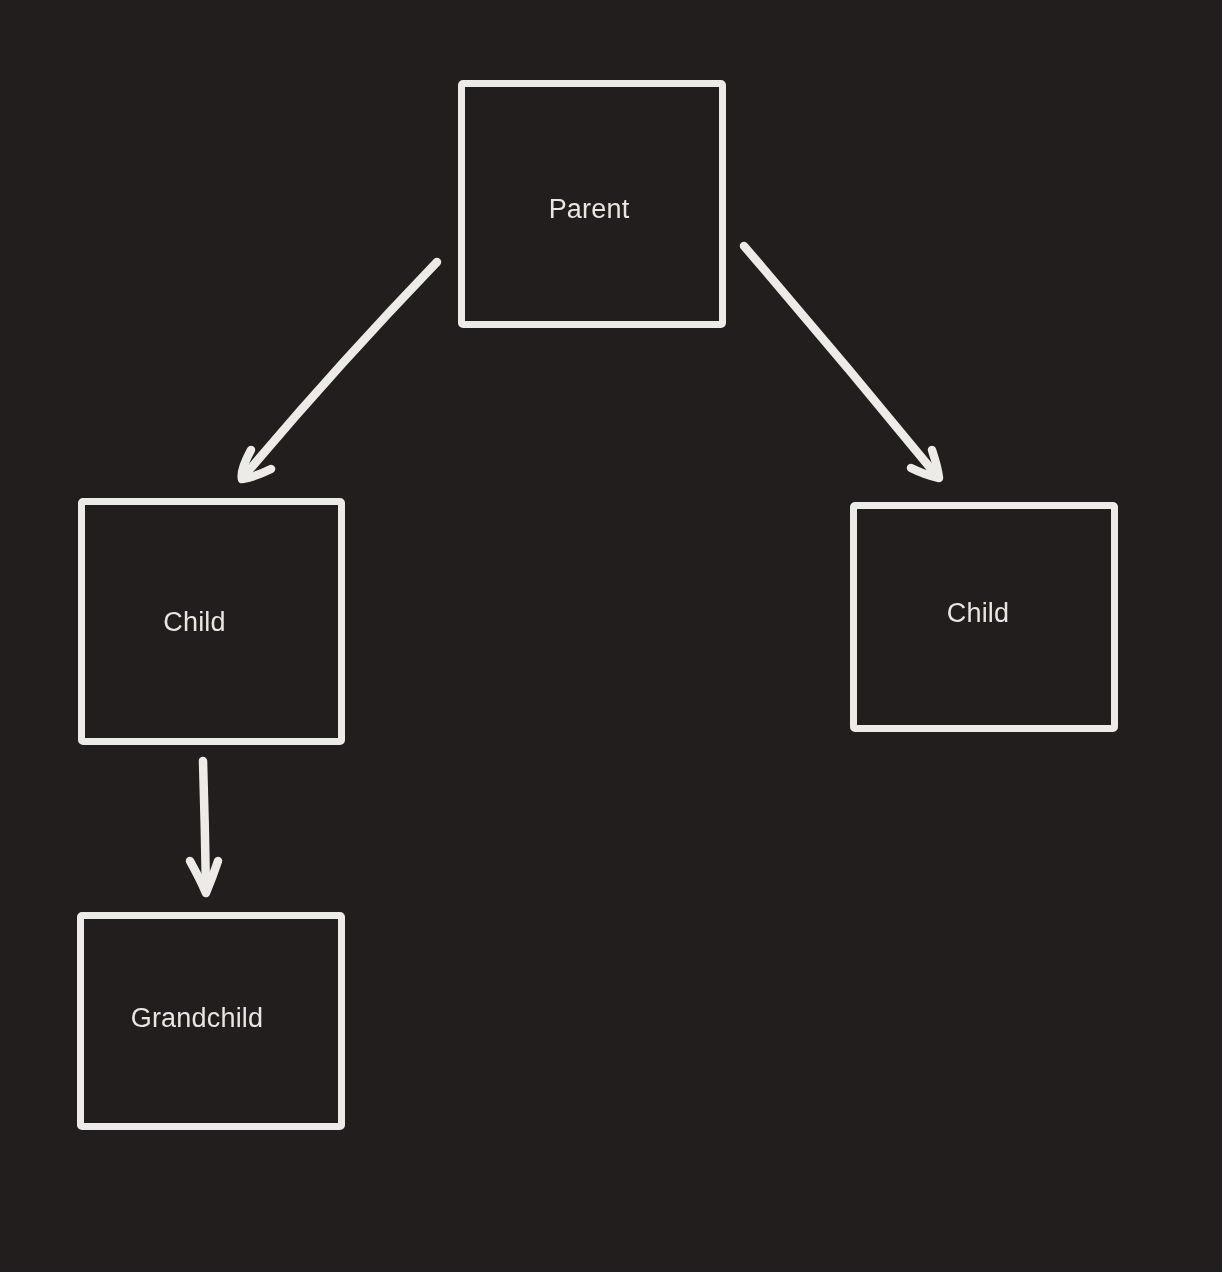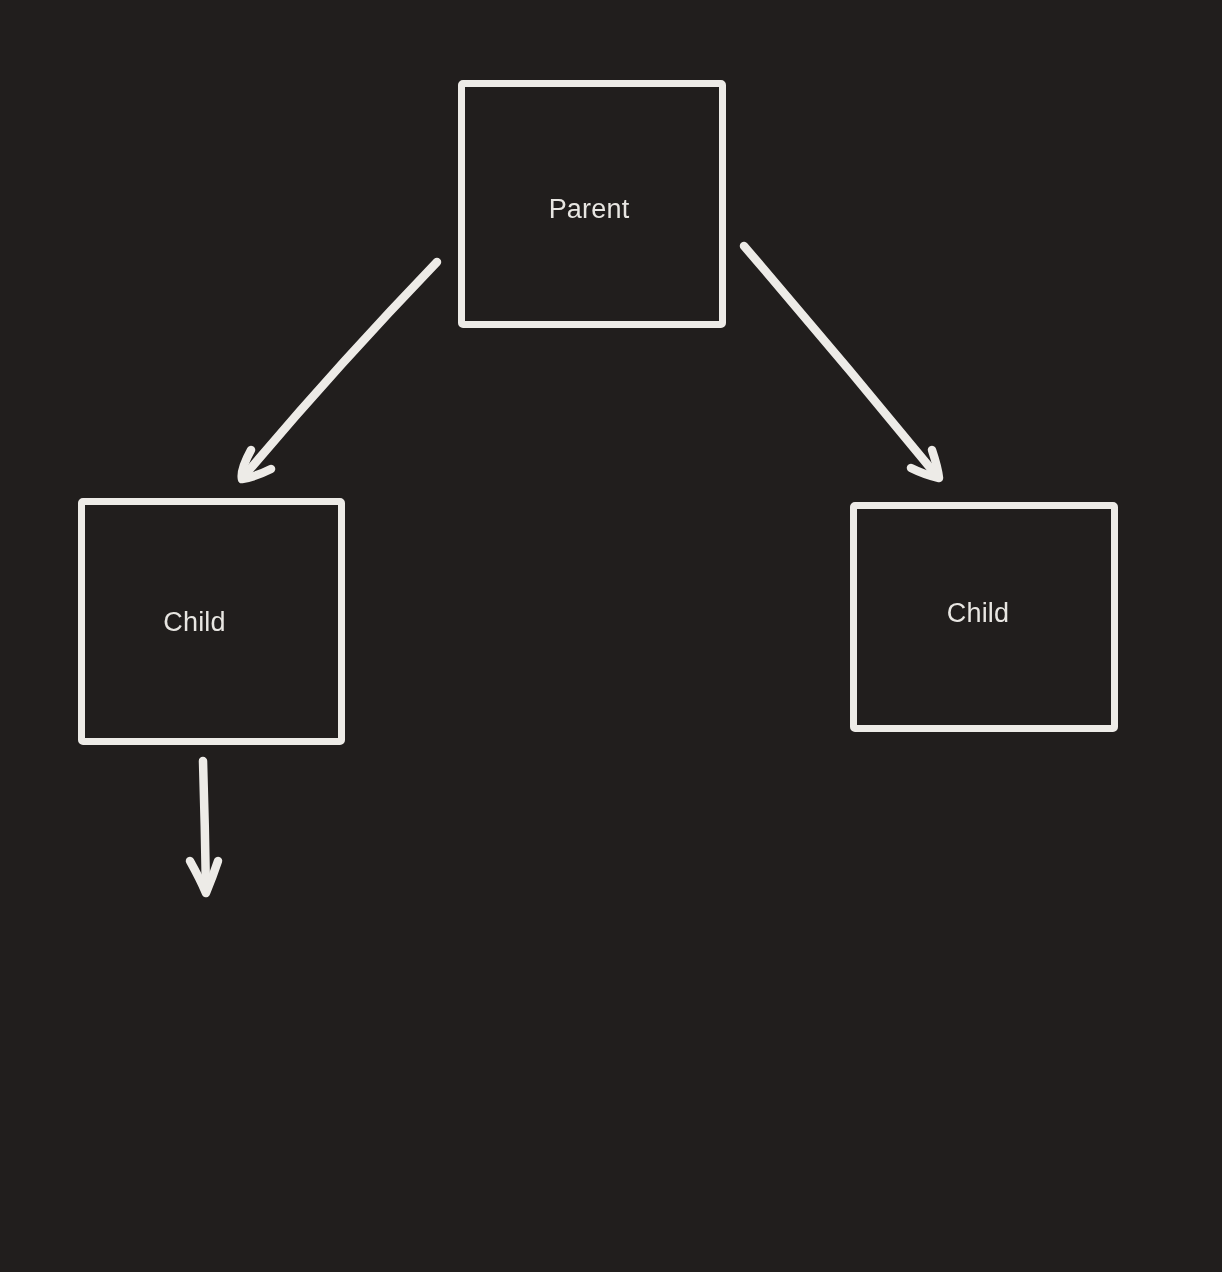--- a/index.html
+++ b/index.html
@@ -83,14 +83,17 @@
   </div>
 
   <div class="node node-child-left">
     <span class="label">Child</span>
   </div>
 
   <div class="node node-child-right">
     <span class="label">Child</span>
   </div>
 
+  <div class="node node-grandchild">
+    <span class="label">Grandchild</span>
+  </div>
 
 </div>
 
 </body></html>

